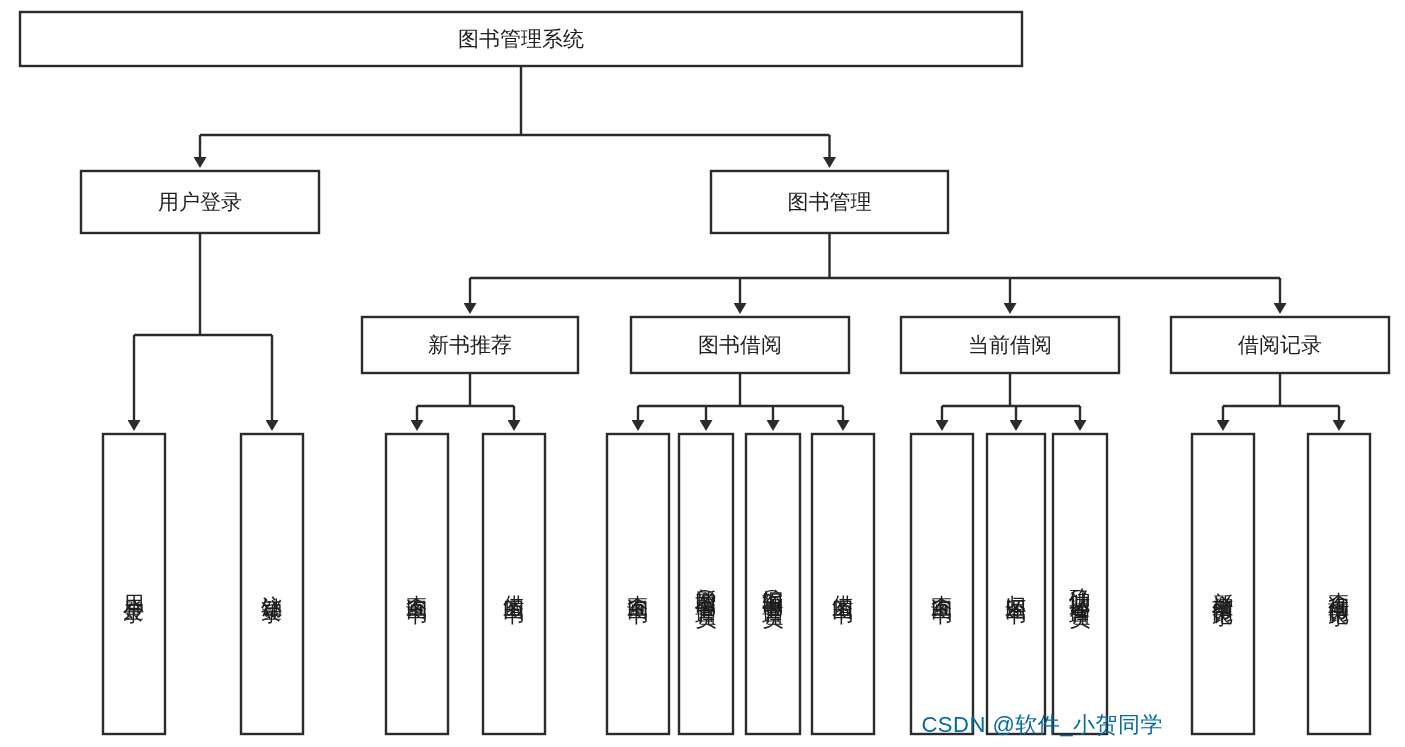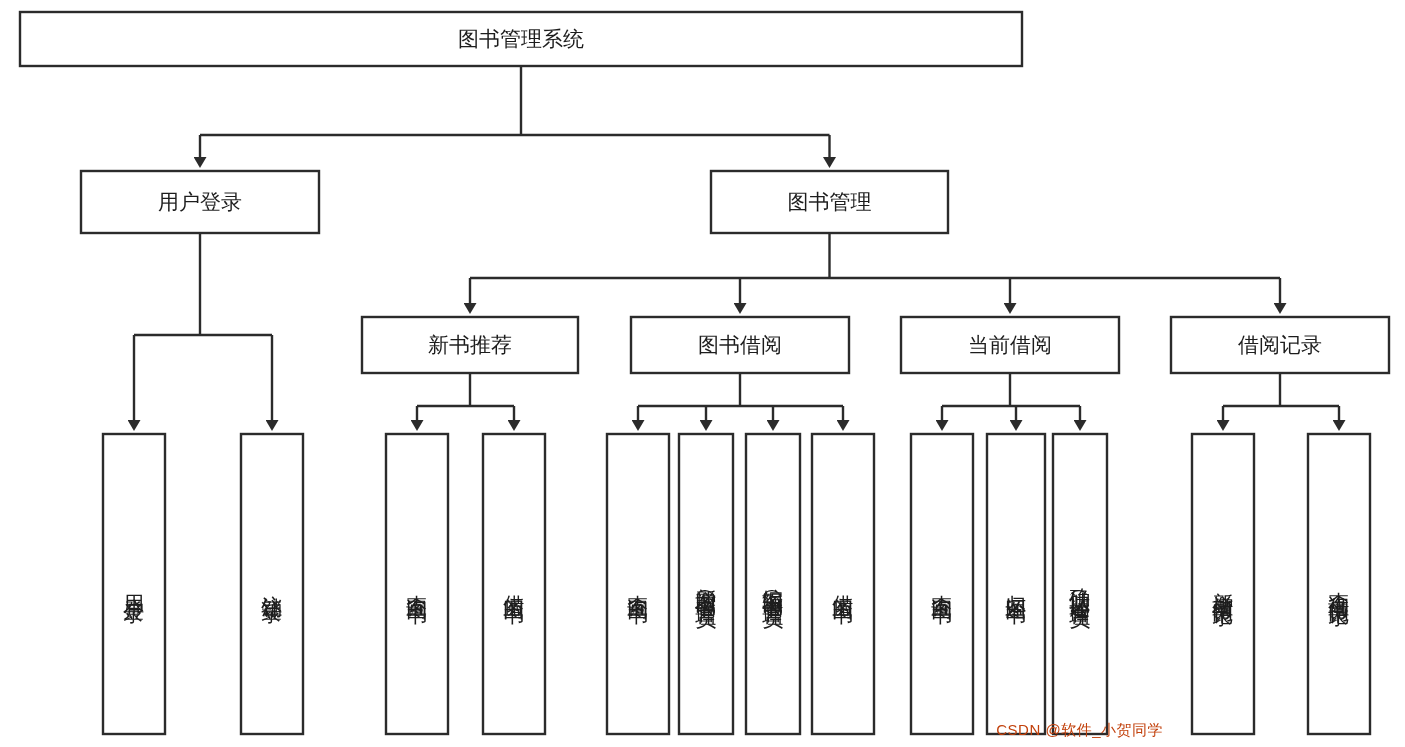--- a/index.html
+++ b/index.html
@@ -62,22 +62,22 @@
     color: #1d1d1d;
     letter-spacing: 3px;
     white-space: nowrap;
     pointer-events: none;
   }
   .watermark {
     position: absolute;
     right: 8px;
     bottom: 7px;
     font-family: "Liberation Sans", "DejaVu Sans", sans-serif;
-    font-size: 15px;
-    color: #c2410c;
+    font-size: 22px;
+    color: #0369a1;
     letter-spacing: 0.5px;
     white-space: nowrap;
   }
 </style>
 </head>
 <body>
 
 <div id="diagram-root">
 
   <svg id="diagram-svg" viewBox="0 0 1405 747">

